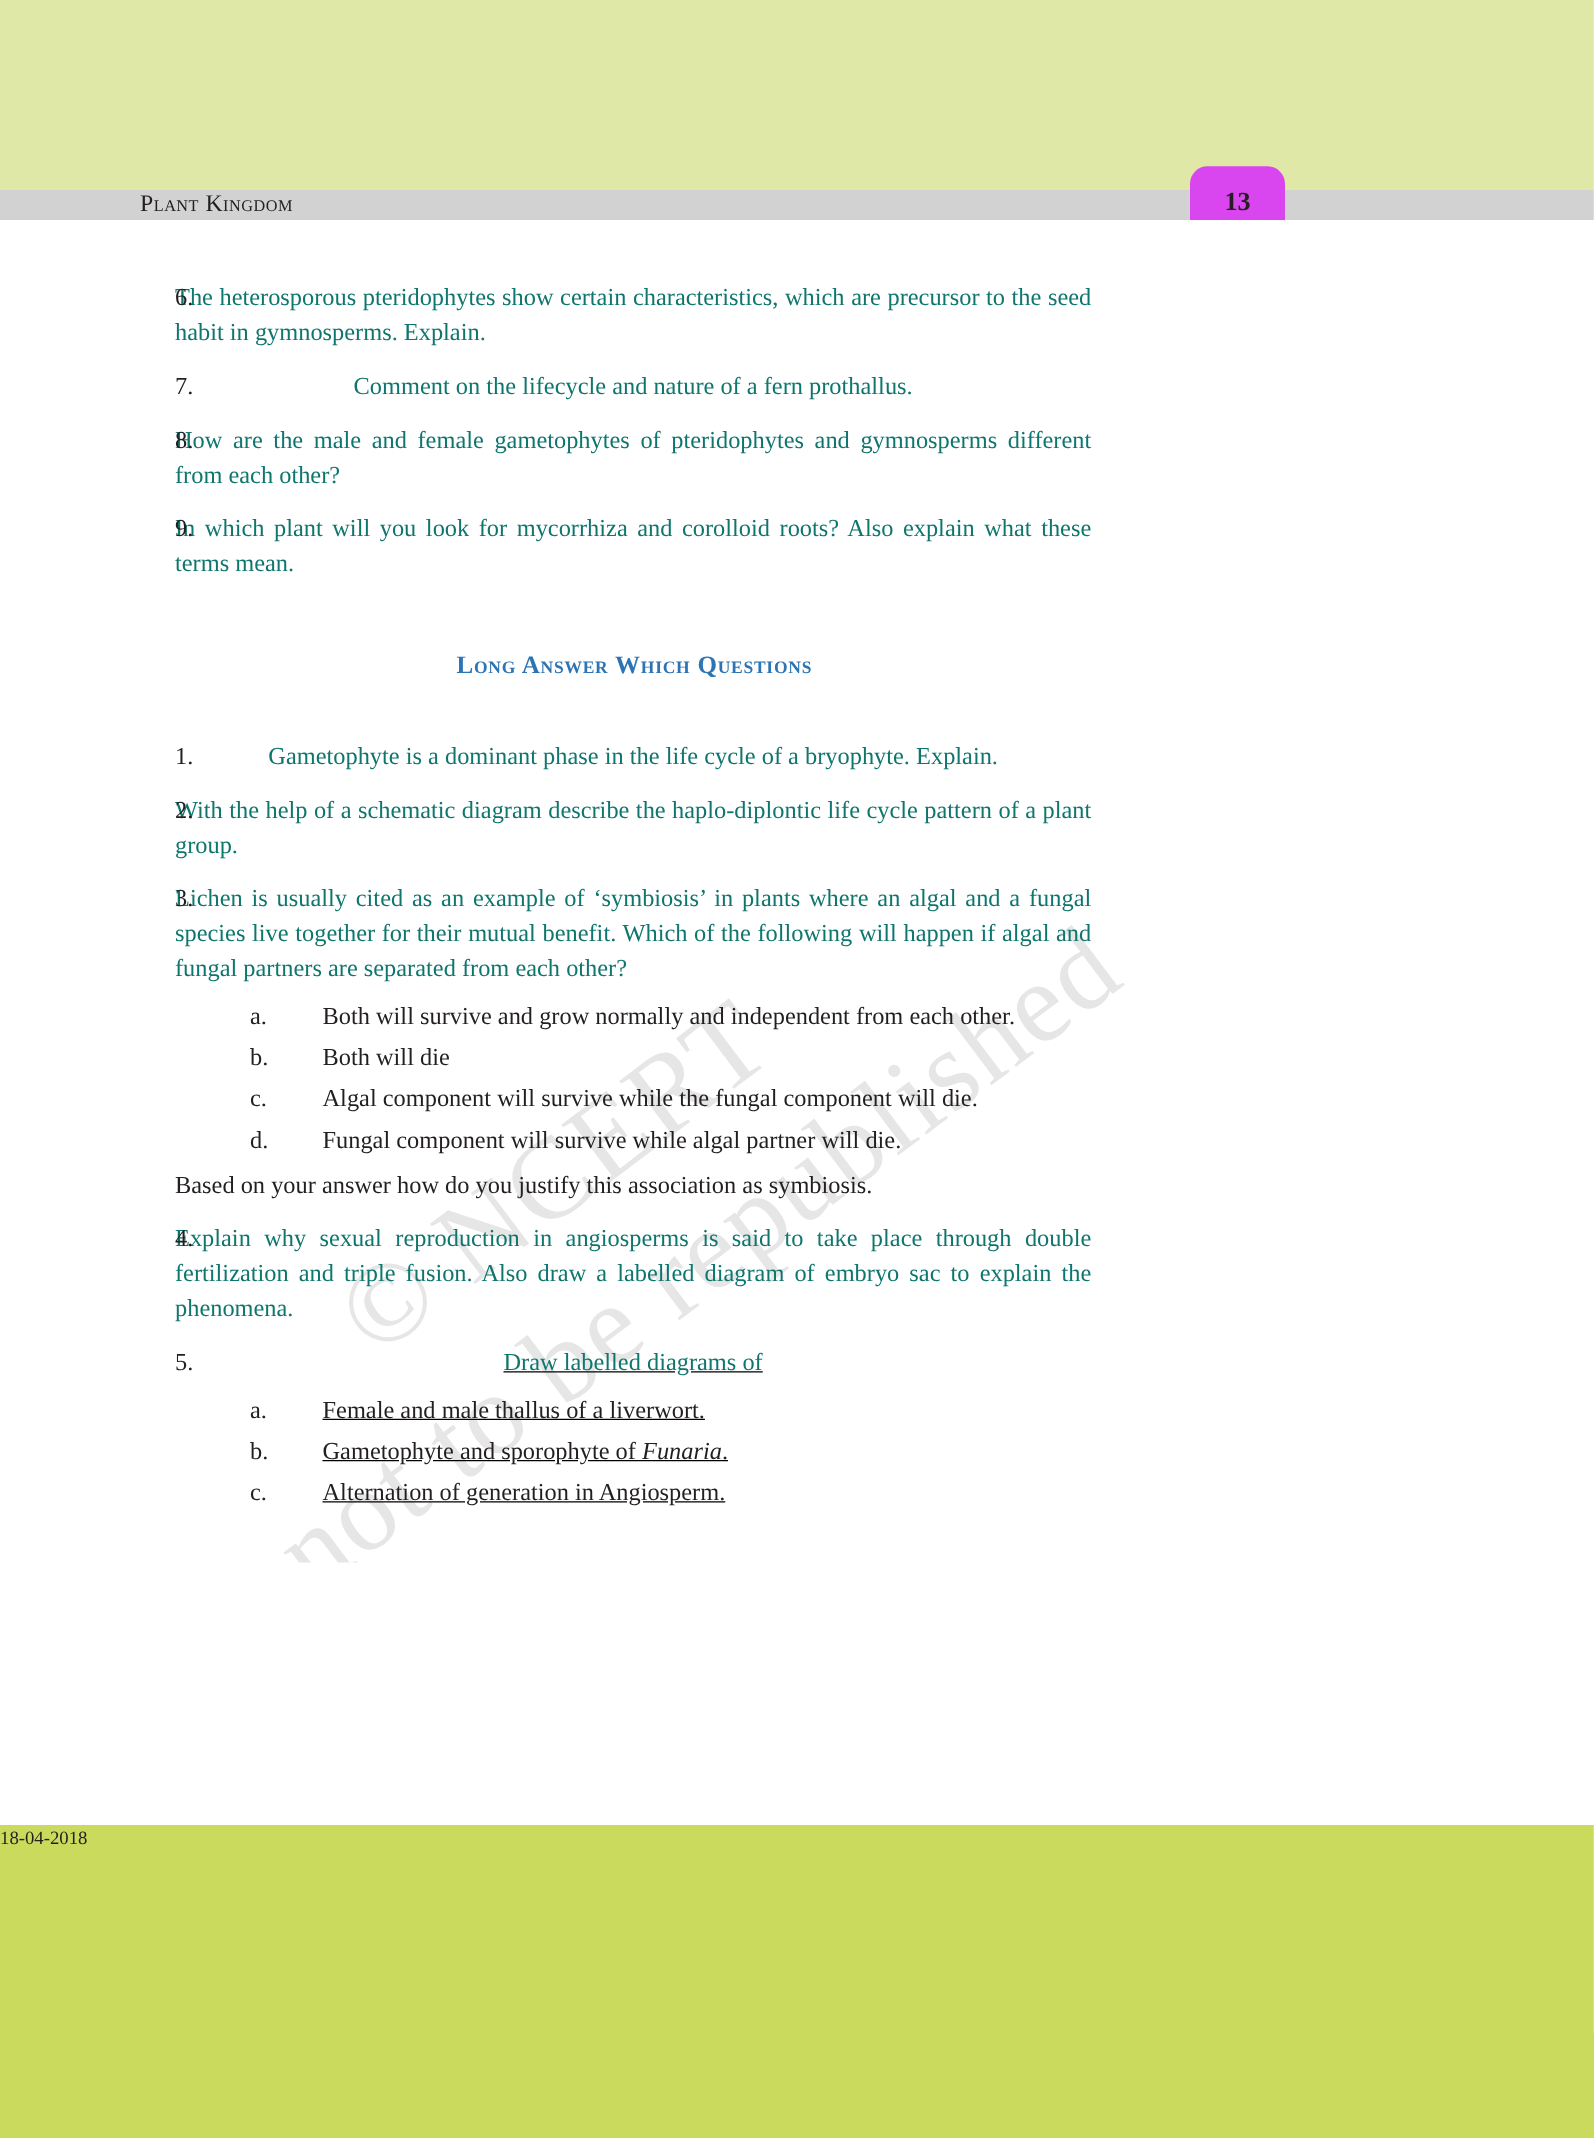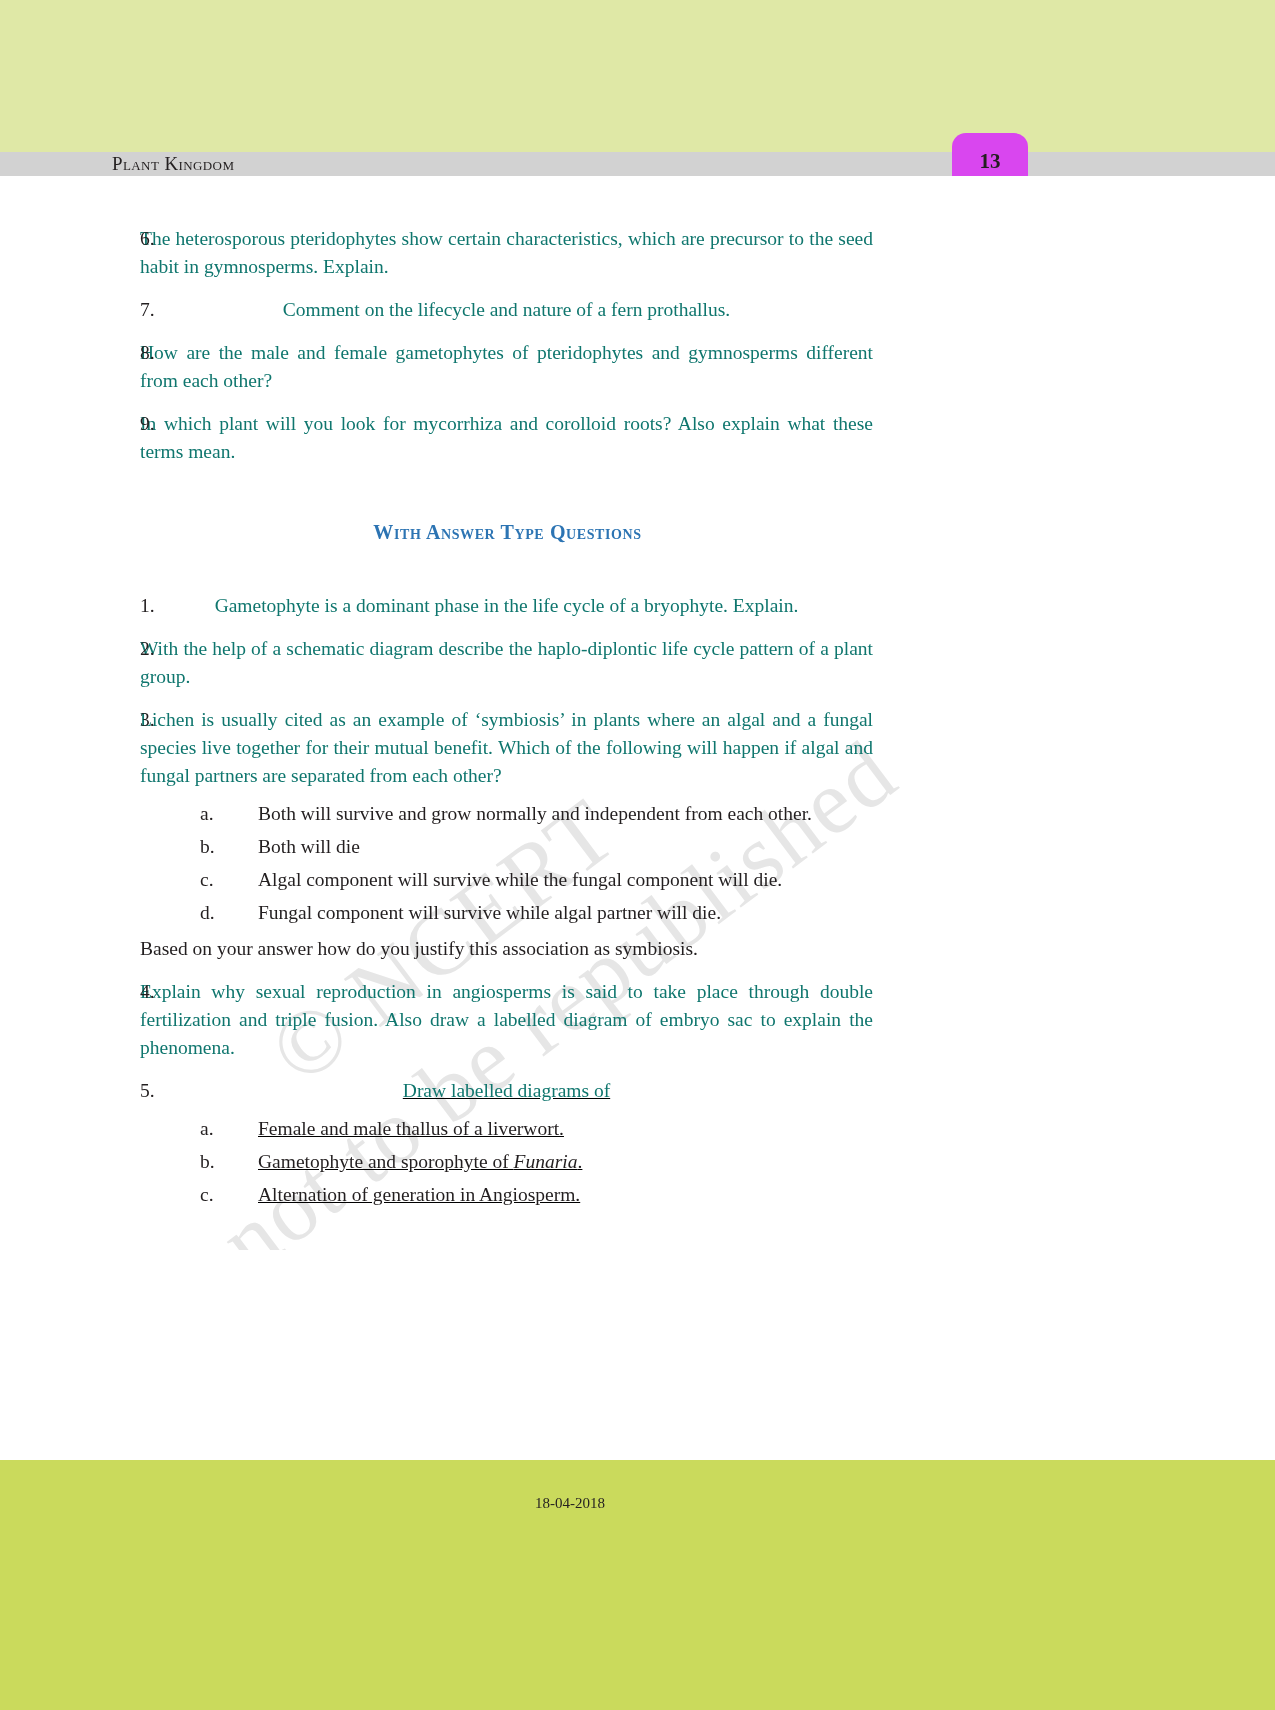--- a/index.html
+++ b/index.html
@@ -79,24 +79,24 @@
   .footer-band {
     position: absolute;
     left: 0;
     top: 1460px;
     width: 1275px;
     height: 250px;
     background: #cada5c;
   }
   .footer-date {
     position: absolute;
-    top: 1495px;
+    top: 1463px;
     left: 0;
     width: 1140px;
-    text-align: center;
+    text-align: left;
     font-size: 15px;
     color: #231f20;
     font-family: "Liberation Serif", serif;
   }
 
   
   .watermark {
     position: absolute;
     top: 400px;
     left: 150px;
@@ -236,21 +236,21 @@
         <span class="q-text">How are the male and female gametophytes of pteridophytes and gymnosperms different from each other?</span>
       </div>
 
       <div class="q-item">
         <span class="q-num">9.</span>
         <span class="q-text">In which plant will you look for mycorrhiza and corolloid roots? Also explain what these terms mean.</span>
       </div>
 
     </div>
 
-    <div class="section-heading">With Answer Type Questions</div>
+    <div class="section-heading">Long Answer Which Questions</div>
 
     <div class="q-list">
 
       <div class="q-item">
         <span class="q-num">1.</span>
         <span class="q-text nojust">Gametophyte is a dominant phase in the life cycle of a bryophyte. Explain.</span>
       </div>
 
       <div class="q-item">
         <span class="q-num">2.</span>

